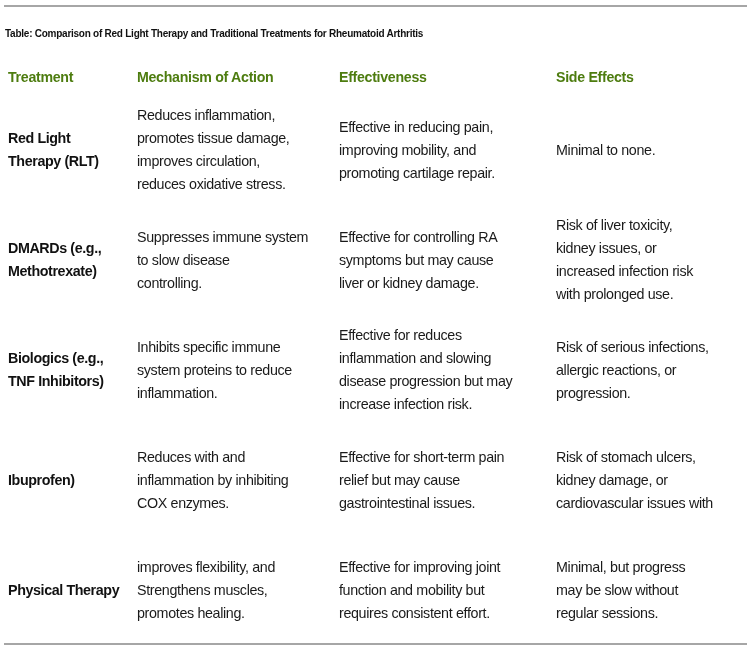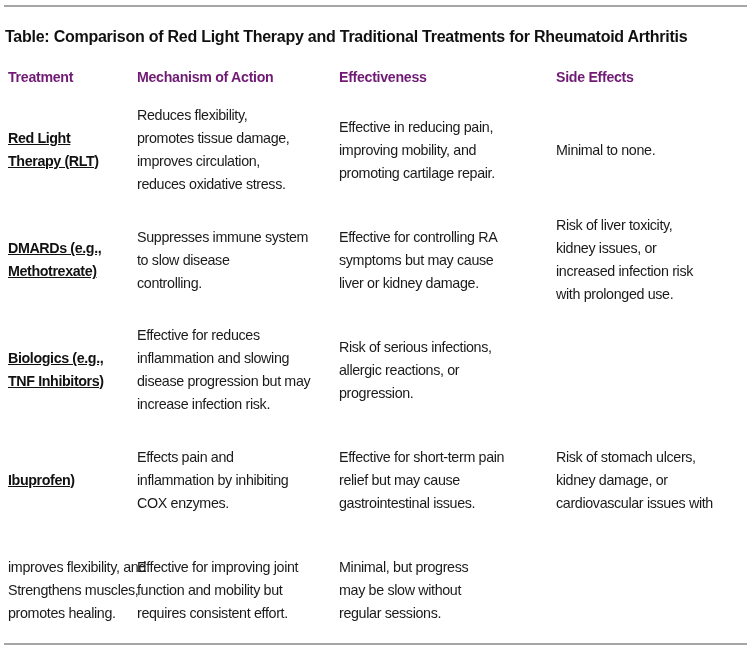--- a/index.html
+++ b/index.html
@@ -22,61 +22,60 @@
       height: 2px;
       background: #a6a6a6;
     }
     .rule.top { top: 5px; }
     .rule.bottom { top: 643px; }
 
     .title {
       position: absolute;
       left: 5px;
       top: 28px;
-      font-size: 16px;
+      font-size: 10px;
       font-weight: bold;
       letter-spacing: -0.25px;
       white-space: nowrap;
       color: #111;
     }
 
     .table {
       position: absolute;
       left: 8px;
       top: 62px;
       width: 740px;
     }
     .hdr {
       display: grid;
       grid-template-columns: 129px 202px 217px 192px;
       height: 30px;
       align-items: center;
       font-weight: bold;
       font-size: 14.2px;
       letter-spacing: -0.3px;
-      color: #701a75;
+      color: #4d7c0f;
     }
     .row {
       display: grid;
       grid-template-columns: 129px 202px 217px 192px;
       height: 110px;
       align-items: center;
     }
     .row.first { margin-top: 3px; }
     .cell {
       font-size: 14.3px;
       line-height: 23px;
       letter-spacing: -0.35px;
       color: #1a1a1a;
     }
     .cell.treat {
       font-weight: bold;
       color: #111;
       letter-spacing: -0.4px;
-      text-decoration: underline;
     }
     .nowrap { white-space: nowrap; }
     .line { display: block; white-space: nowrap; }
   </style>
 </head>
 <body>
 
 <div class="rule top"></div>
 
 <div class="title">Table: Comparison of Red Light Therapy and Traditional Treatments for Rheumatoid Arthritis</div>
@@ -88,21 +87,21 @@
     <div>Effectiveness</div>
     <div>Side Effects</div>
   </div>
 
   <div class="row first">
     <div class="cell treat">
       <span class="line">Red Light</span>
       <span class="line">Therapy (RLT)</span>
     </div>
     <div class="cell">
-      <span class="line">Reduces flexibility,</span>
+      <span class="line">Reduces inflammation,</span>
       <span class="line">promotes tissue damage,</span>
       <span class="line">improves circulation,</span>
       <span class="line">reduces oxidative stress.</span>
     </div>
     <div class="cell">
       <span class="line">Effective in reducing pain,</span>
       <span class="line">improving mobility, and</span>
       <span class="line">promoting cartilage repair.</span>
     </div>
     <div class="cell">
@@ -132,54 +131,62 @@
       <span class="line">with prolonged use.</span>
     </div>
   </div>
 
   <div class="row">
     <div class="cell treat">
       <span class="line">Biologics (e.g.,</span>
       <span class="line">TNF Inhibitors)</span>
     </div>
     <div class="cell">
+      <span class="line">Inhibits specific immune</span>
+      <span class="line">system proteins to reduce</span>
+      <span class="line">inflammation.</span>
+    </div>
+    <div class="cell">
       <span class="line">Effective for reduces</span>
       <span class="line">inflammation and slowing</span>
       <span class="line">disease progression but may</span>
       <span class="line">increase infection risk.</span>
     </div>
     <div class="cell">
       <span class="line">Risk of serious infections,</span>
       <span class="line">allergic reactions, or</span>
       <span class="line">progression.</span>
     </div>
   </div>
 
   <div class="row">
     <div class="cell treat">
       <span class="line">Ibuprofen)</span>
     </div>
     <div class="cell">
-      <span class="line">Effects pain and</span>
+      <span class="line">Reduces with and</span>
       <span class="line">inflammation by inhibiting</span>
       <span class="line">COX enzymes.</span>
     </div>
     <div class="cell">
       <span class="line">Effective for short-term pain</span>
       <span class="line">relief but may cause</span>
       <span class="line">gastrointestinal issues.</span>
     </div>
     <div class="cell">
       <span class="line">Risk of stomach ulcers,</span>
       <span class="line">kidney damage, or</span>
       <span class="line">cardiovascular issues with</span>
     </div>
   </div>
 
   <div class="row">
+    <div class="cell treat nowrap">
+      <span class="line">Physical Therapy</span>
+    </div>
     <div class="cell">
       <span class="line">improves flexibility, and</span>
       <span class="line">Strengthens muscles,</span>
       <span class="line">promotes healing.</span>
     </div>
     <div class="cell">
       <span class="line">Effective for improving joint</span>
       <span class="line">function and mobility but</span>
       <span class="line">requires consistent effort.</span>
     </div>

